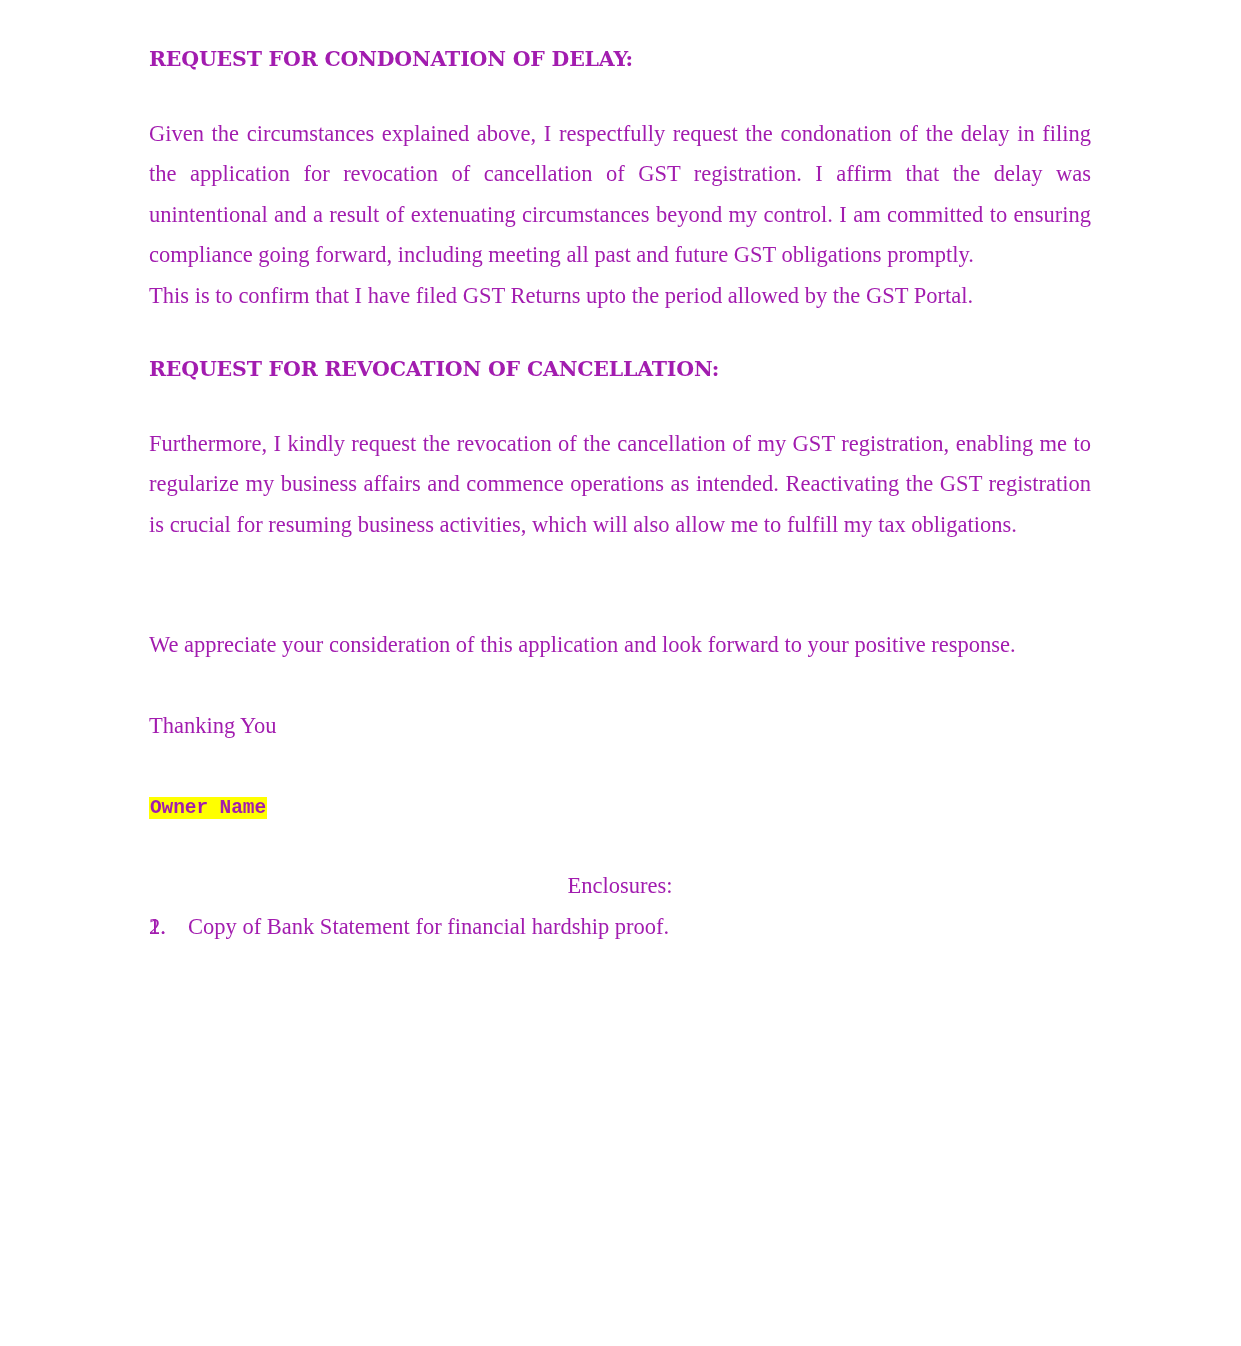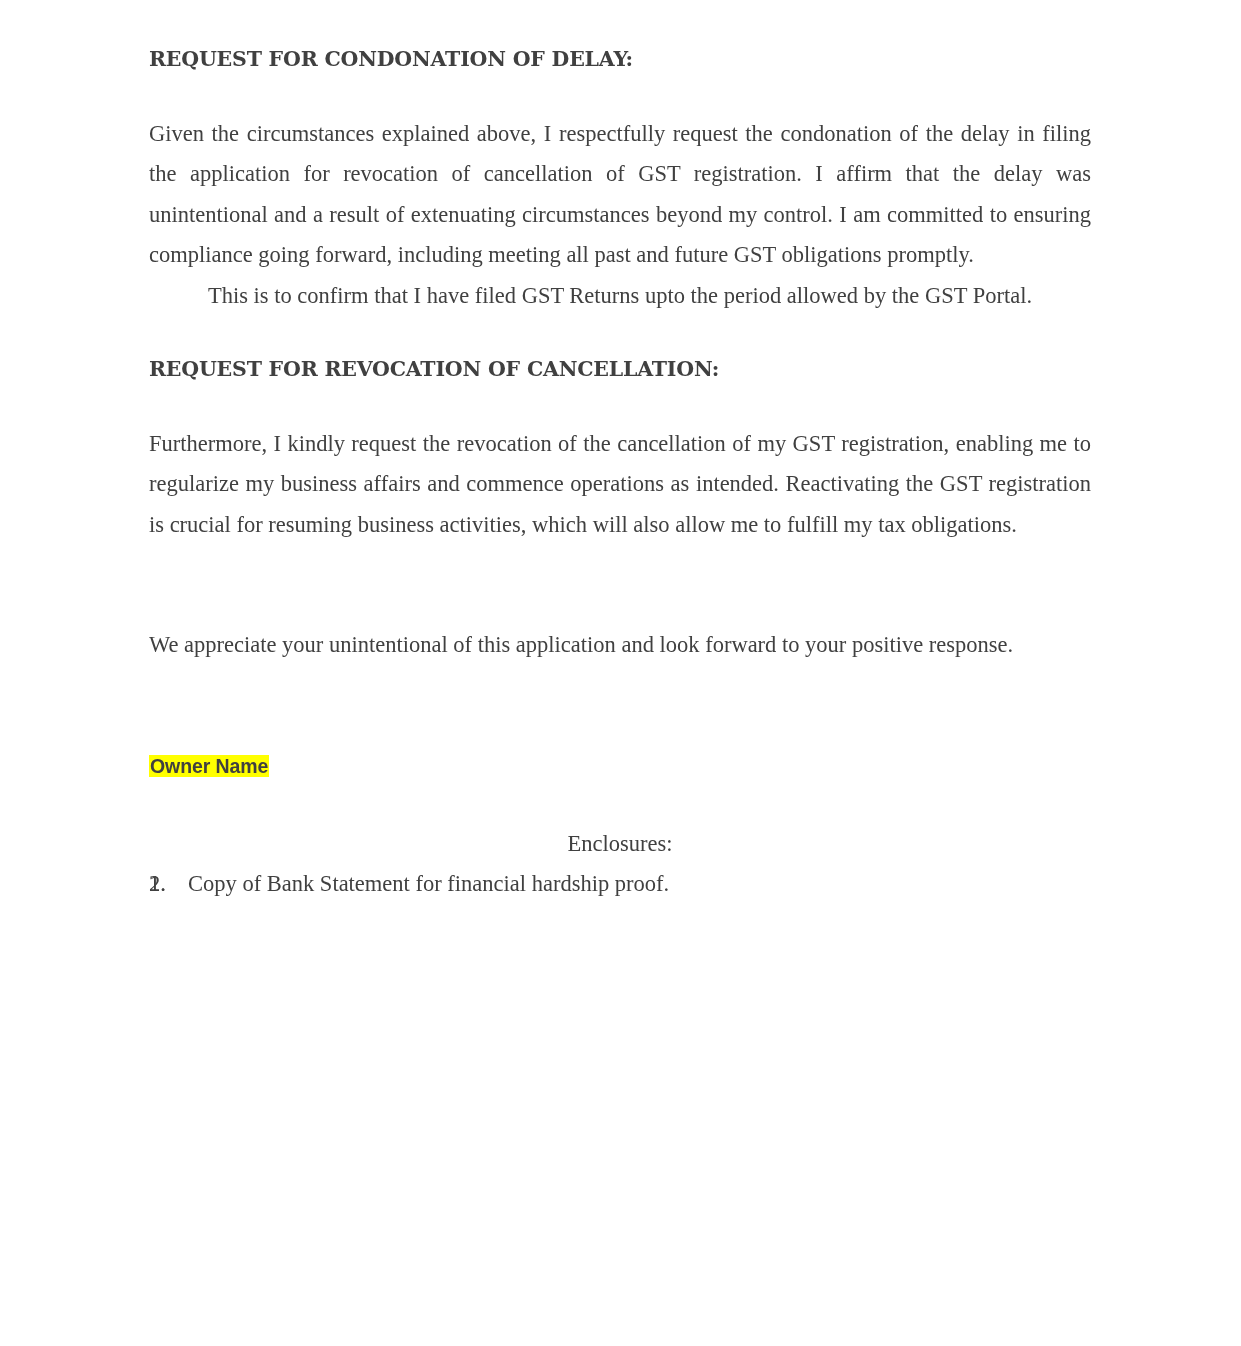--- a/index.html
+++ b/index.html
@@ -9,21 +9,21 @@
     background: #ffffff;
   }
 
   .page {
     position: relative;
     width: 1241px;
     height: 1346px;
     background: #ffffff;
     overflow: hidden;
     font-family: "Liberation Serif", "DejaVu Serif", serif;
-    color: #404040;
+    color: #a21caf;
     box-sizing: border-box;
   }
 
   .content {
     position: absolute;
     left: 149px;
     top: 44px;
     width: 942px;
   }
 
@@ -44,21 +44,21 @@
     font-size: 22.5px;
     line-height: 40.4px;
     margin: 0;
     text-align: justify;
     text-justify: inter-word;
     -webkit-hyphens: none;
     hyphens: none;
   }
 
   .para.flush {
-    text-align: center;
+    text-align: left;
   }
 
   
   .gap-40 { height: 40px; }
   .gap-38 { height: 38px; }
 
   
   .closing-line {
     font-size: 22.5px;
     line-height: 40.4px;
@@ -78,21 +78,21 @@
   }
 
   .hl {
     background-color: #ffff00;
     padding: 0 1px;
     box-decoration-break: clone;
     -webkit-box-decoration-break: clone;
   }
 
   .sig-name .hl {
-    font-family: Liberation Sans, sans-serif;
+    font-family: Liberation Mono, monospace;
     font-weight: bold;
     font-size: 19.5px;
     letter-spacing: -0.1px;
   }
 
   .sig-role .hl {
     font-size: 22.5px;
   }
 
   
@@ -147,24 +147,25 @@
 
     <div class="gap-40"></div>
 
     <p class="para">Furthermore, I kindly request the revocation of the cancellation of my GST registration, enabling me to regularize my business affairs and commence operations as intended. Reactivating the GST registration is crucial for resuming business activities, which will also allow me to fulfill my tax obligations.</p>
 
     <div class="gap-40"></div>
 
 
     <div class="gap-40"></div>
 
-    <p class="para">We appreciate your unintentional of this application and look forward to your positive response.</p>
+    <p class="para">We appreciate your consideration of this application and look forward to your positive response.</p>
 
     <div class="gap-40"></div>
 
+    <p class="closing-line">Thanking You</p>
 
 
     <div class="gap-40"></div>
 
     <div class="sig-block">
       <p class="sig-line sig-name">
         <span class="hl">Owner Name</span>
       </p>
     </div>
 

